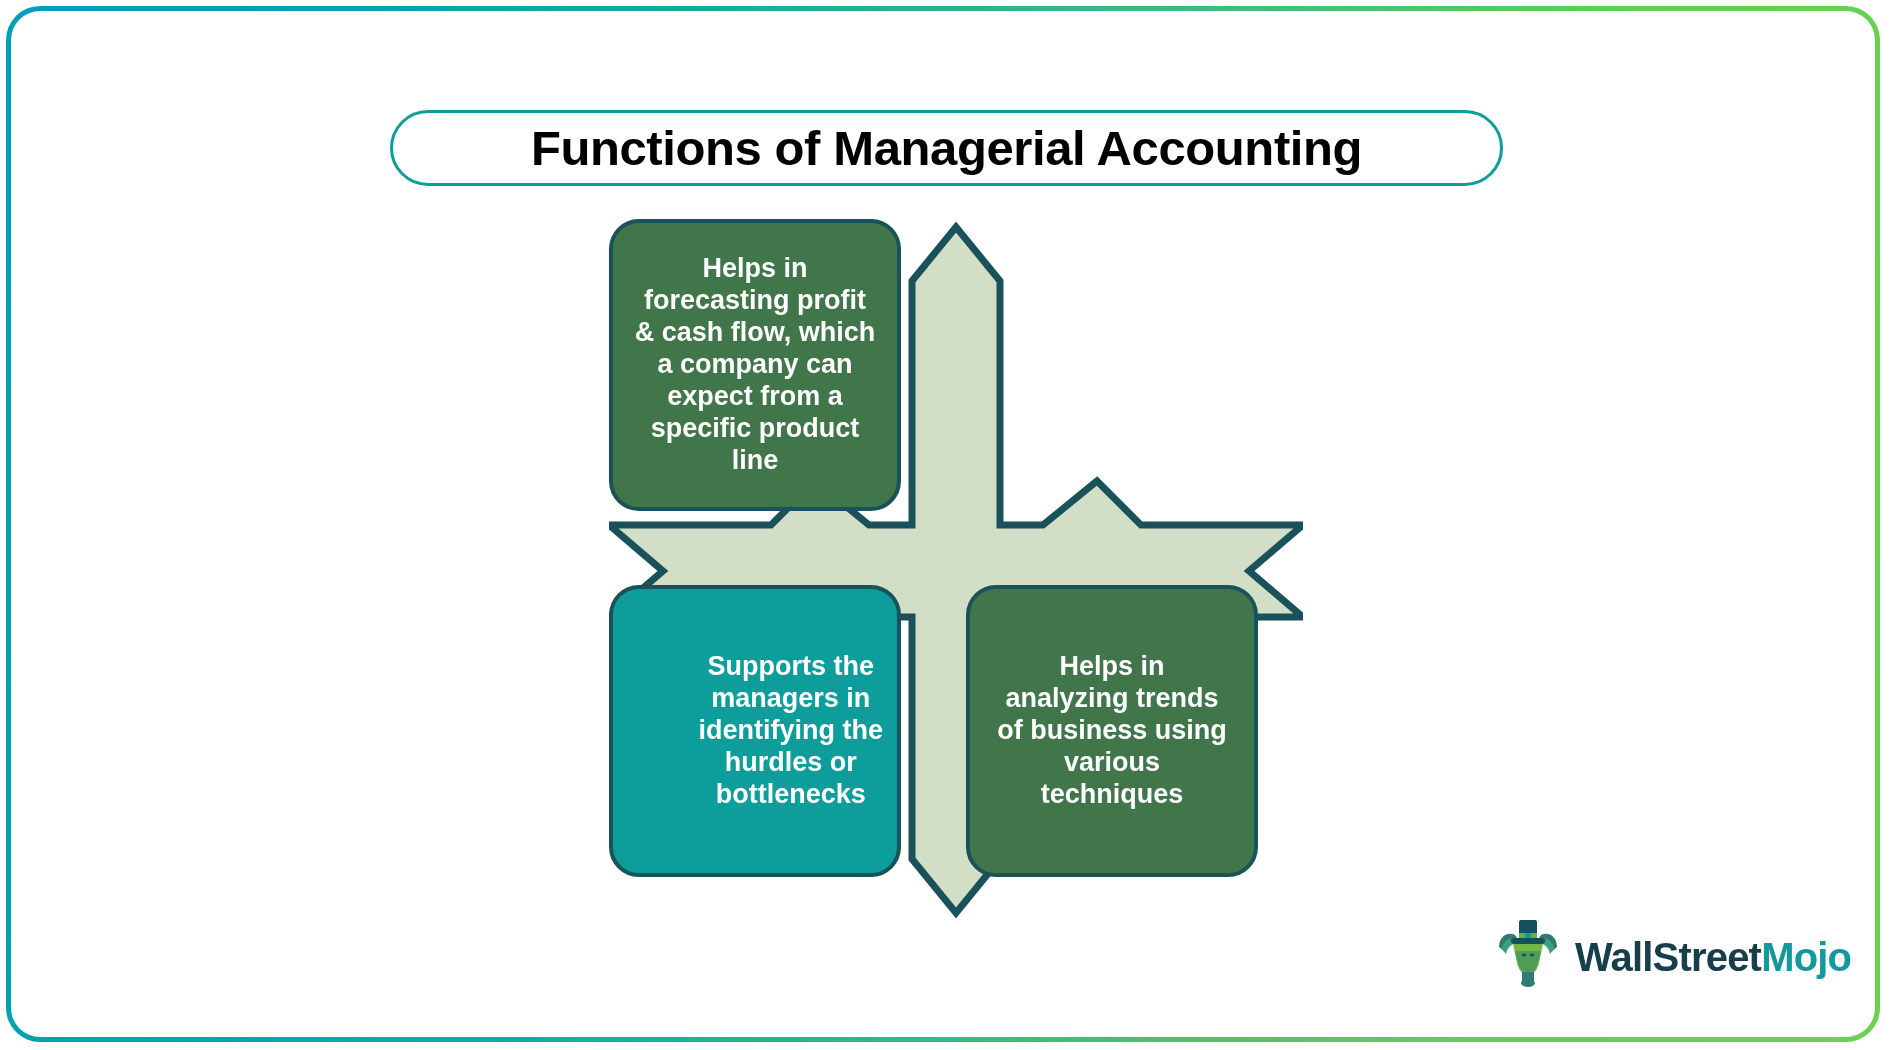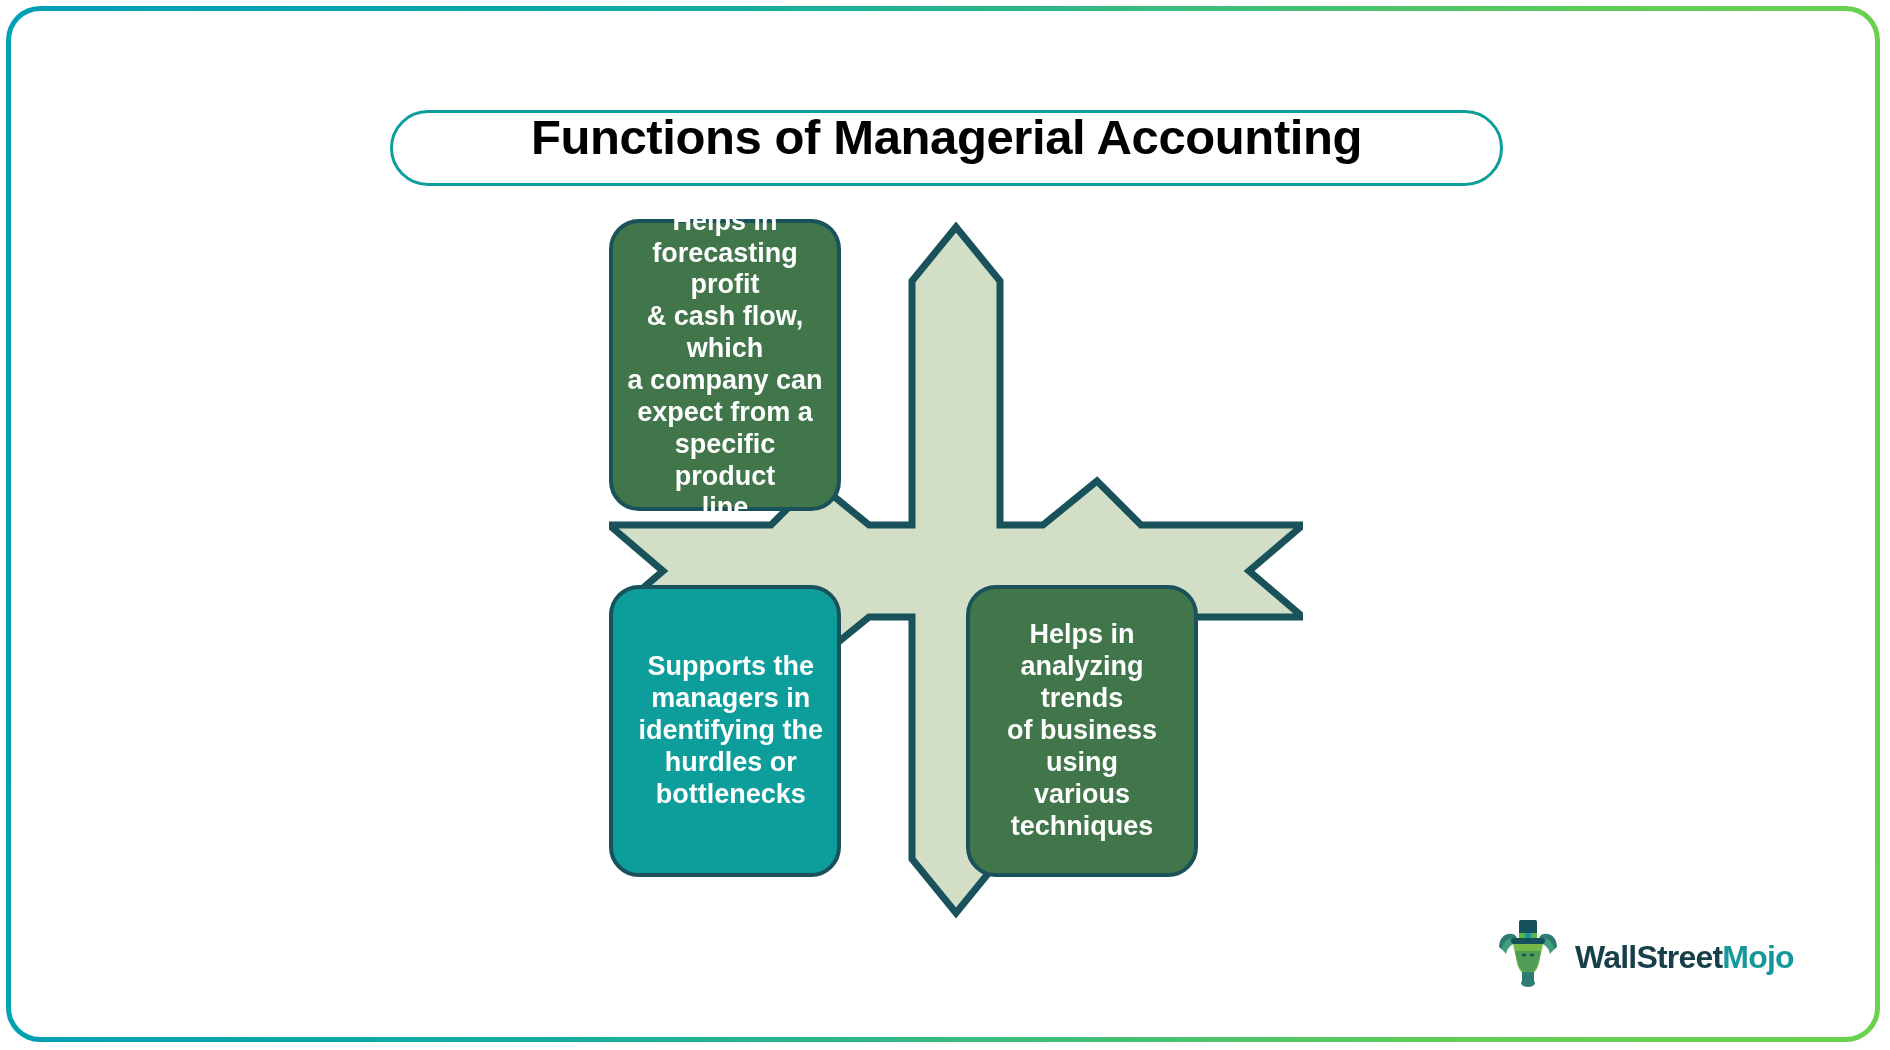--- a/index.html
+++ b/index.html
@@ -39,20 +39,21 @@
   .title-pill {
     position: absolute;
     left: 379px;
     top: 99px;
     width: 1113px;
     height: 76px;
     border: 3px solid #0D9E9B;
     border-radius: 40px;
     box-sizing: border-box;
     display: flex;
+    align-items: center;
     justify-content: center;
     background: #ffffff;
   }
   .title-text {
     font-size: 49px;
     font-weight: bold;
     color: #000000;
     letter-spacing: -0.4px;
     white-space: nowrap;
     line-height: 1;
@@ -69,21 +70,21 @@
   .cross-svg {
     position: absolute;
     left: 0;
     top: 0;
     width: 694px;
     height: 700px;
   }
 
   .qbox {
     position: absolute;
-    width: 232px;
+    width: 292px;
     height: 292px;
     border: 4px solid #1A525B;
     border-radius: 30px;
     box-sizing: border-box;
     display: flex;
     align-items: center;
     justify-content: center;
     padding: 16px 14px;
   }
   .qbox-text {
@@ -105,21 +106,21 @@
     left: 1482px;
     top: 902px;
     width: 320px;
     height: 76px;
     display: flex;
     align-items: center;
     gap: 12px;
   }
   .logo-mark { width: 70px; height: 72px; flex: none; }
   .logo-word {
-    font-size: 32px;
+    font-size: 40px;
     font-weight: bold;
     letter-spacing: -0.8px;
     white-space: nowrap;
     line-height: 1;
     margin-top: 12px;
   }
   .logo-word .w1 { color: #163F4A; }
   .logo-word .w2 { color: #14989C; }
 </style>
 </head>

